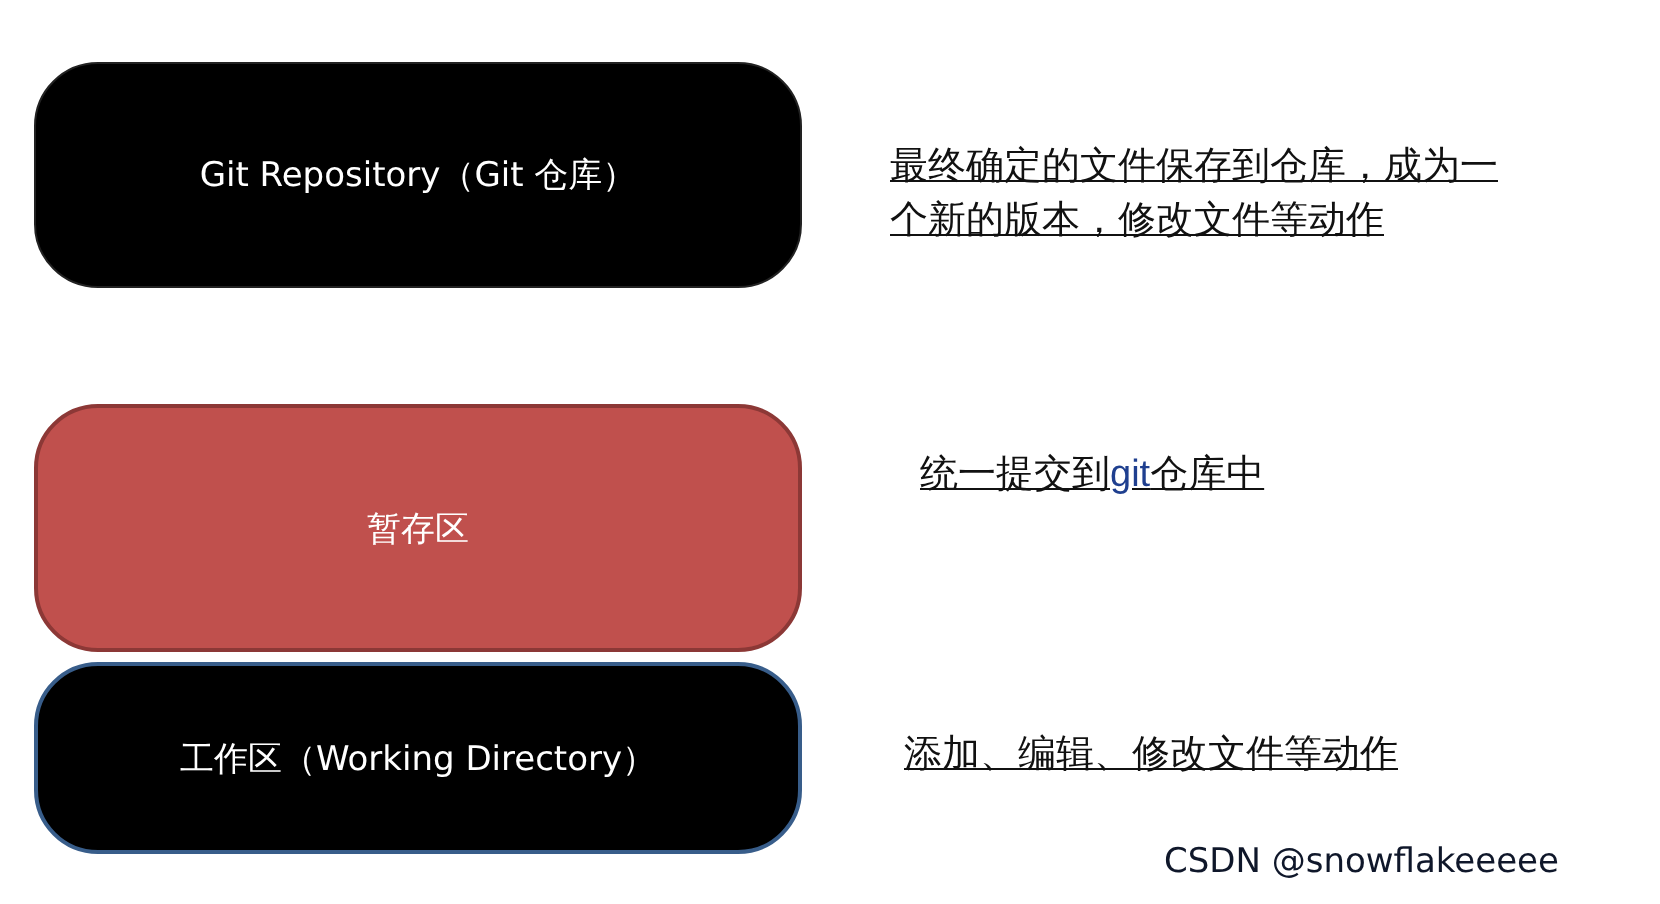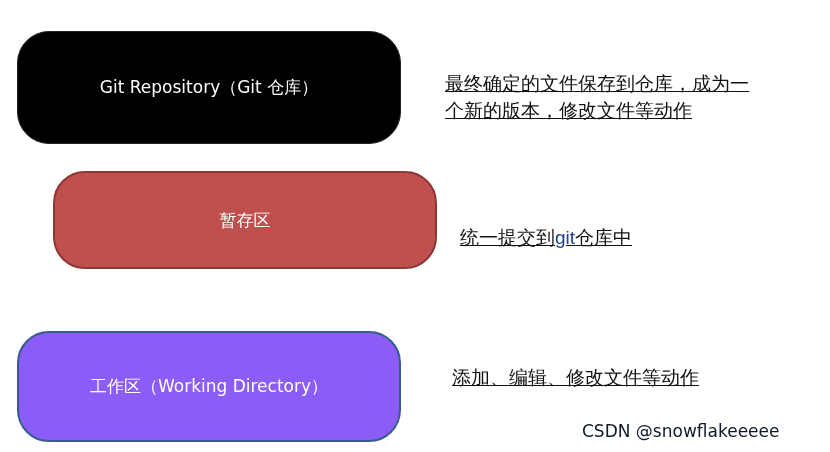--- a/index.html
+++ b/index.html
@@ -1,22 +1,22 @@
 <!DOCTYPE html>
 <html><head>
 <meta charset="utf-8">
 <style>
   html, body { margin:0; padding:0; }
   body { width:830px; height:452px; background:#ffffff; position:relative; overflow:hidden;
          font-family:"DejaVu Sans", "Liberation Sans", sans-serif; }
   .box { position:absolute; left:17px; width:384px; border-radius:32px; box-sizing:border-box;
          display:flex; align-items:center; justify-content:center; color:#ffffff; font-size:17px; }
   .box-repo { top:31px; height:113px; background:#000000; border:1px solid #222; }
-  .box-stage { top:171px; height:98px; background:#C0504D; border:2px solid #8C3836;margin-left:36px; }
-  .box-work { top:331px; height:111px; background:#8b5cf6; border:2px solid #385D8A; }
+  .box-stage { top:202px; height:124px; background:#C0504D; border:2px solid #8C3836; }
+  .box-work { top:331px; height:96px; background:#000000; border:2px solid #385D8A; }
   .desc { position:absolute; color:#111; font-size:19px; line-height:27px;text-decoration:underline; }
   .desc-repo { left:445px; top:70px; }
   .desc-stage { left:460px; top:224px; }
   .desc-work { left:452px; top:364px; }
   .git-word { color:#1f3f8f; font-family:"Liberation Sans", sans-serif; }
   .watermark { position:absolute; left:582px; top:421px; font-size:17px; color:#0f172a;
                font-family:"DejaVu Sans", sans-serif; }
 </style>
 </head>
 <body>

